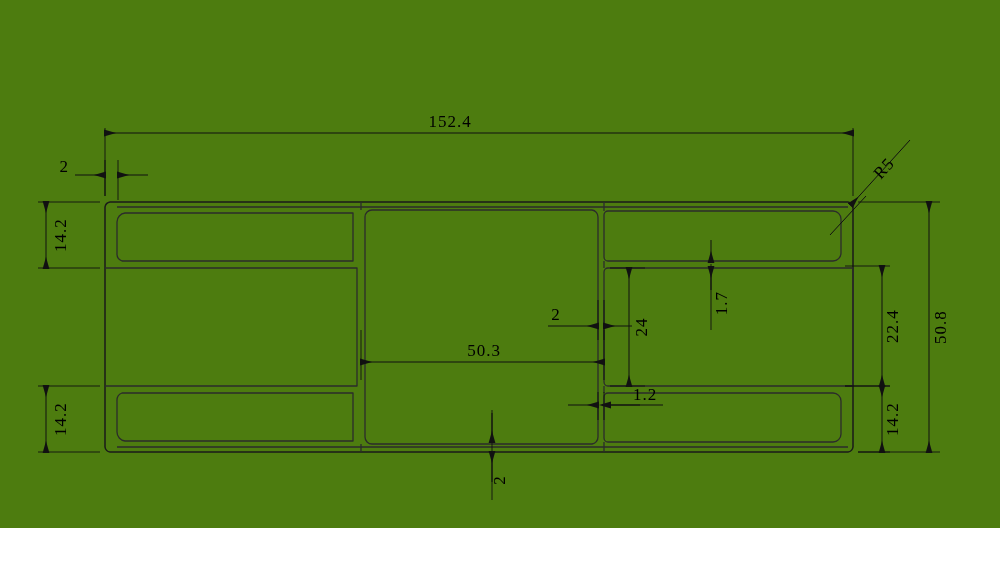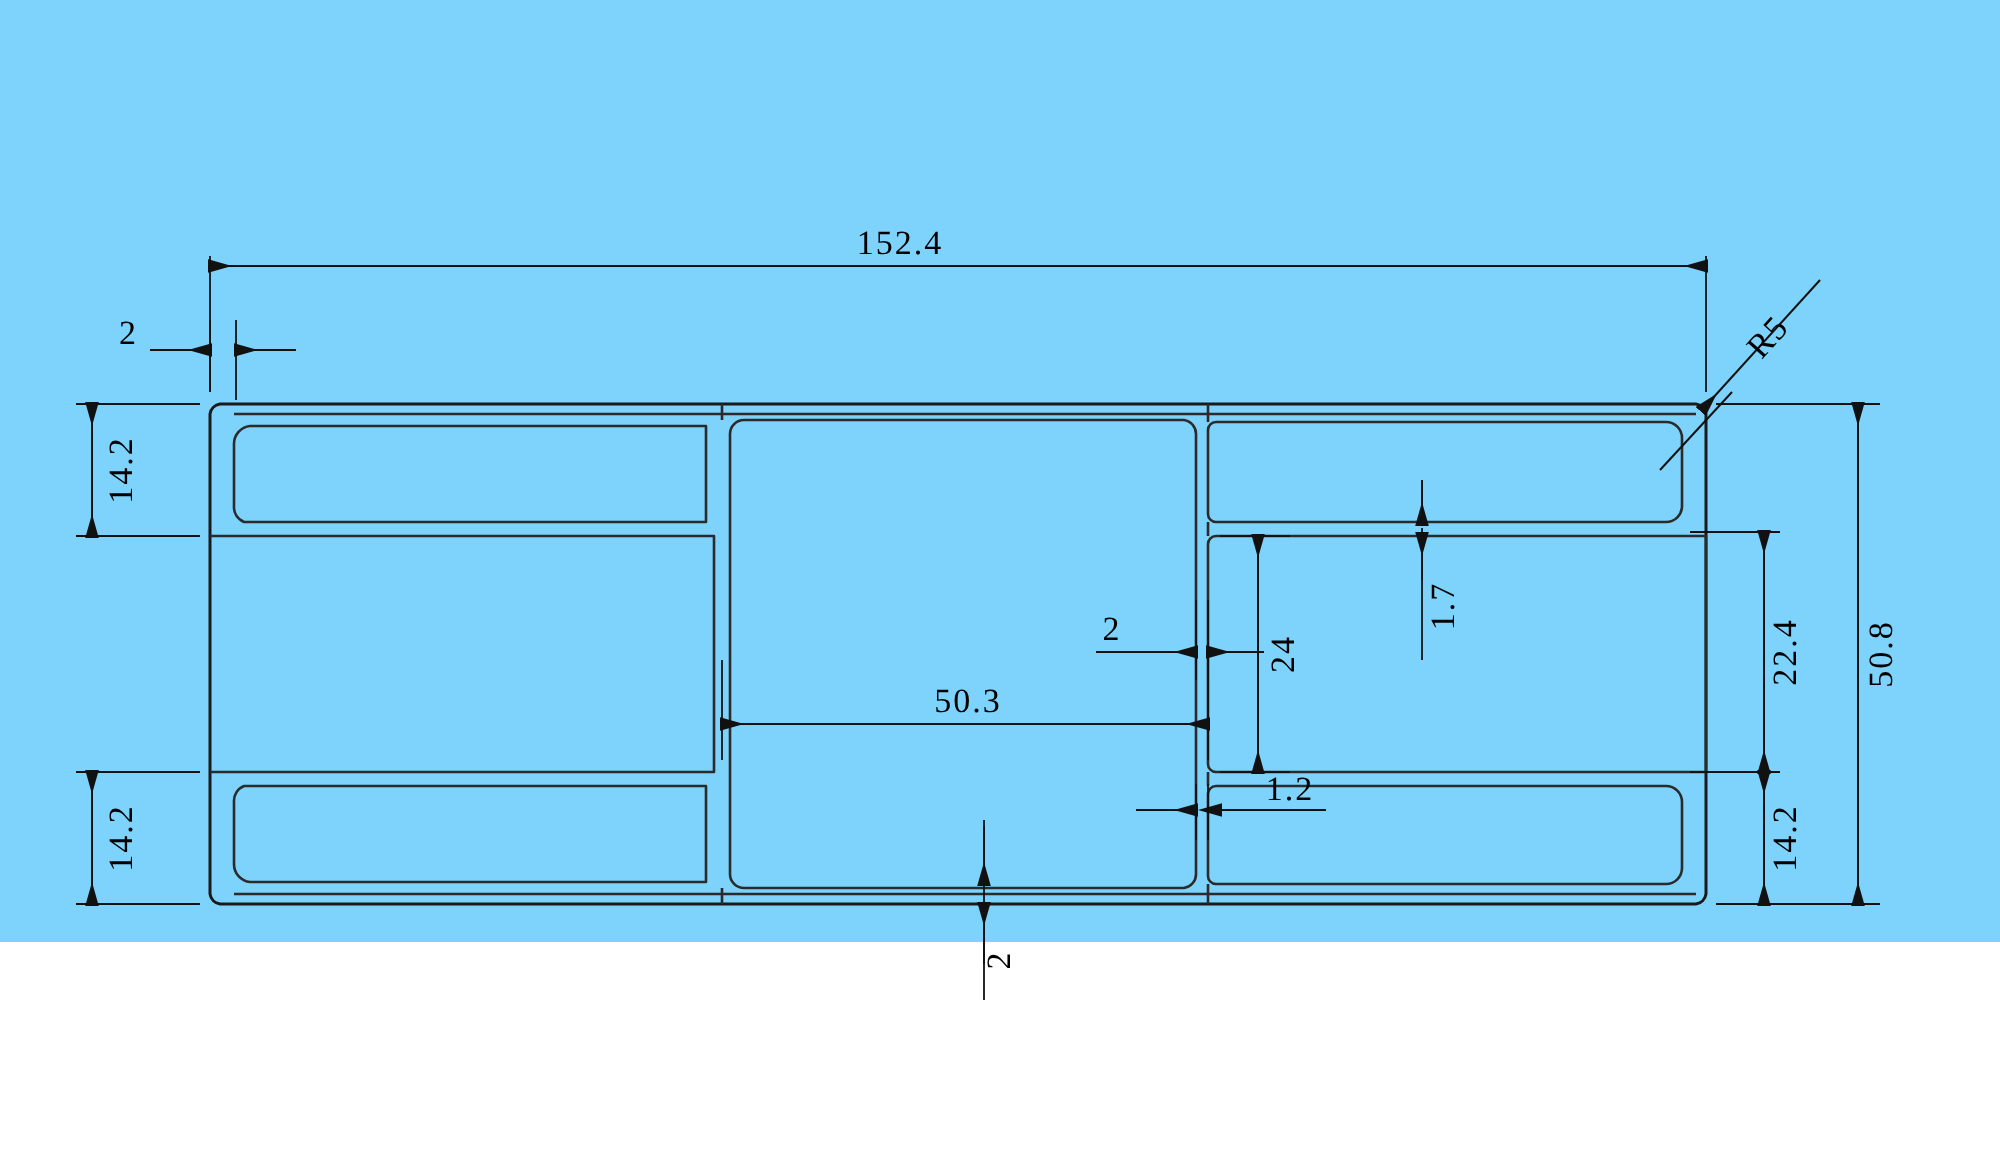--- a/index.html
+++ b/index.html
@@ -1,19 +1,19 @@
 <!DOCTYPE html>
 <html><head>
 <meta charset="utf-8">
 <title>Profile Cross-Section Drawing</title>
 <style>
   html,body{margin:0;padding:0;background:#ffffff;}
   body{width:1000px;height:585px;overflow:hidden;
        font-family:"Liberation Serif",serif;}
-  #drawing-root{position:relative;width:1000px;height:471px;background:#7dd3fc;text-align:center;}
+  #drawing-root{position:relative;width:1000px;height:528px;background:#4d7c0f;text-align:center;}
   svg{display:block;}
   .outline{fill:none;stroke:#1a1a1a;stroke-width:1.5;stroke-linejoin:round;}
   .inner{fill:none;stroke:#2b2b2b;stroke-width:1.3;stroke-linejoin:round;}
   .dimline{stroke:#111;stroke-width:1;fill:none;}
   .extline{stroke:#111;stroke-width:0.9;fill:none;}
   .leader{stroke:#111;stroke-width:1;fill:none;}
   .dimtext{font-family:"Liberation Serif",serif;font-size:17px;fill:#000;
            letter-spacing:1px;}
 </style>
 </head>

